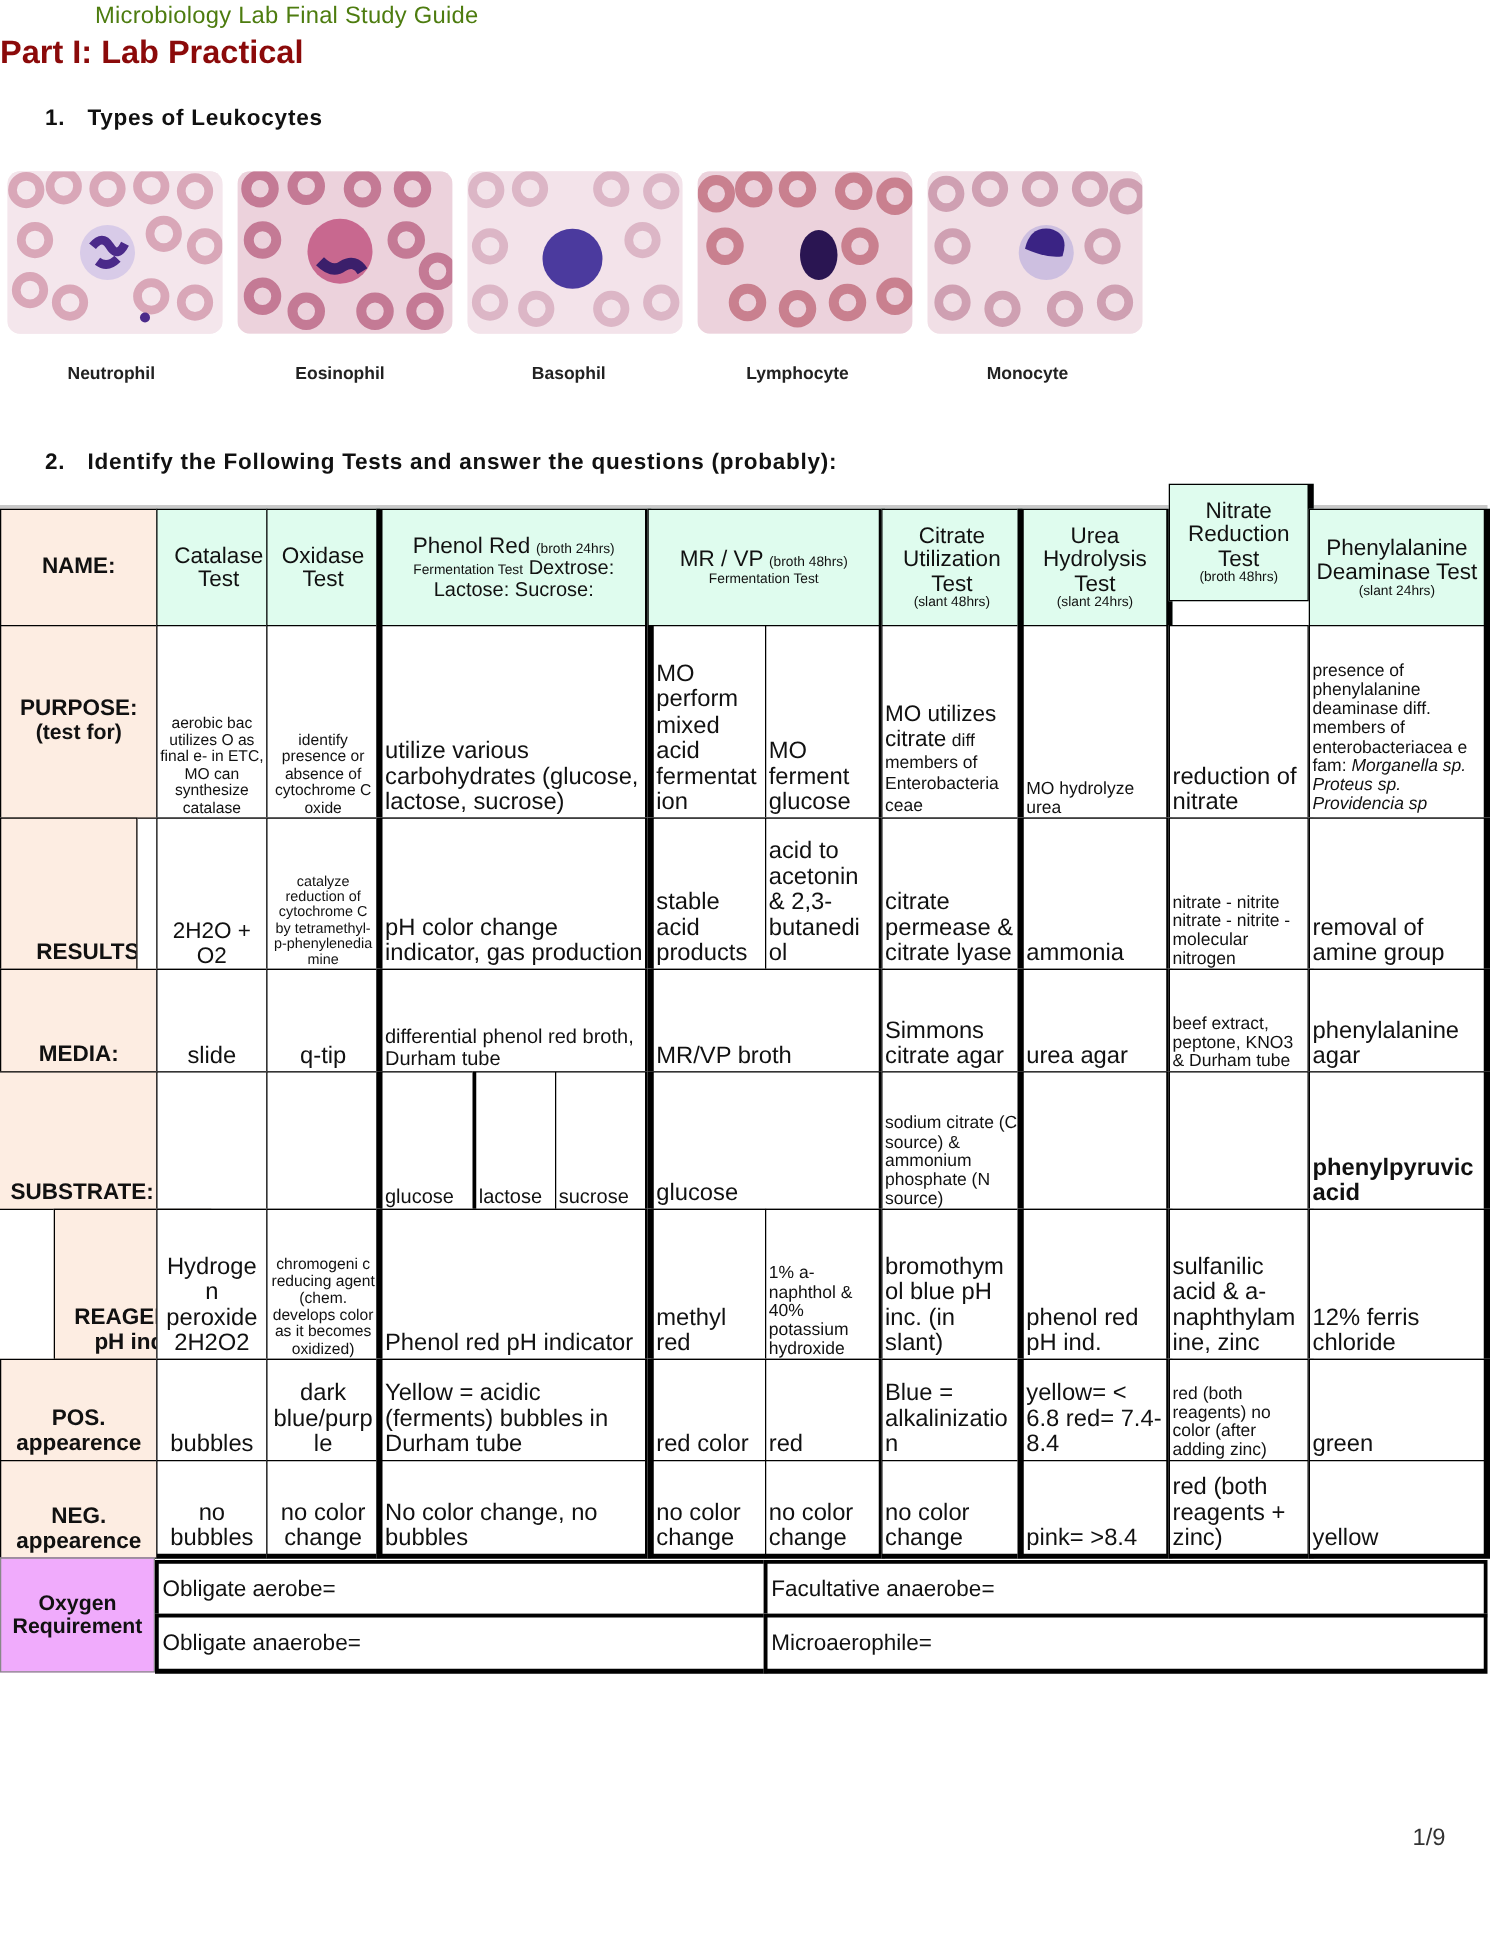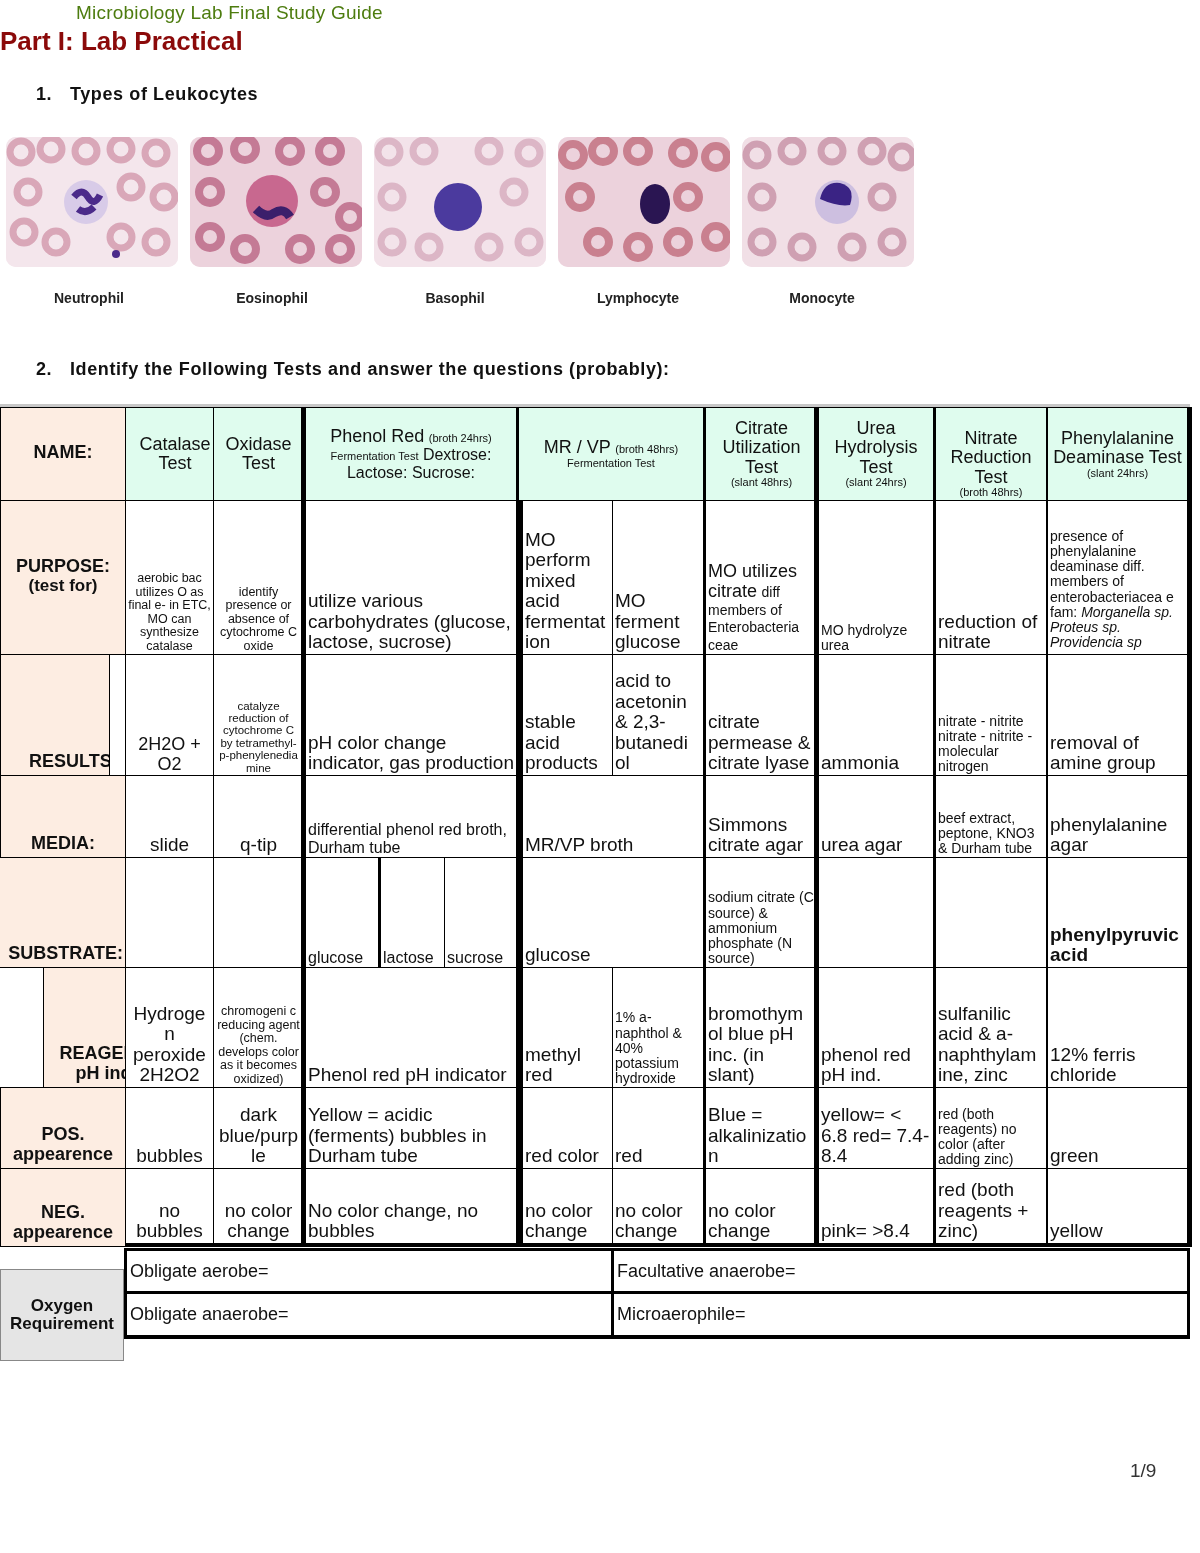--- a/index.html
+++ b/index.html
@@ -15,21 +15,21 @@
   .cell-img svg { width:100%; height:100%; display:block; }
   .cell-label { position:absolute; top:290px; font-size:14px; font-weight:bold; color:#222; width:172px; text-align:center; }
 
   
   .tbl { position:absolute; left:0; top:0; }
   .c { position:absolute; box-sizing:border-box; border:1.5px solid #000; background:#fff; overflow:hidden;
        display:flex; flex-direction:column; justify-content:flex-end; padding:1px 2px; line-height:1.08; }
   .c.hdr { background:#dffcee; justify-content:center; text-align:center; }
   .c.lbl { background:#fdede2; justify-content:flex-end; text-align:center; font-weight:bold; font-size:18px; padding-bottom:4px; }
   .c.lbl.mid { justify-content:center; }
-  .c.ox { background:#e5e5e5; justify-content:center; text-align:center; font-weight:bold; font-size:17px;margin-top:23px; }
+  .c.ox { background:#f0abfc; justify-content:center; text-align:center; font-weight:bold; font-size:17px; }
   .center { text-align:center; }
   .left { text-align:left; }
   .f19 { font-size:19px; }
   .f18 { font-size:18px; }
   .f16 { font-size:16px; }
   .f14 { font-size:14px; }
   .f12 { font-size:12.5px; }
   .f11 { font-size:11.5px; }
   .tiny { font-size:11px; }
   .thick-l { border-left:5px solid #000; }
@@ -184,21 +184,21 @@
     <div class="tiny">Fermentation Test</div>
   </div>
   <div class="c hdr" style="left:705px;top:407px;width:113px;height:94px;">
     <div class="f18" style="padding:0 6px;">Citrate Utilization Test</div>
     <div class="tiny">(slant 48hrs)</div>
   </div>
   <div class="c hdr thick-l thick-r" style="left:814px;top:407px;width:124px;height:94px;">
     <div class="f18" style="padding:0 4px;">Urea Hydrolysis Test</div>
     <div class="tiny">(slant 24hrs)</div>
   </div>
-  <div class="c hdr thick-r" style="left:935px;top:407px;width:116px;height:94px;justify-content:flex-end;">
+  <div class="c hdr thick-r" style="left:935px;top:387px;width:116px;height:94px;">
     <div class="f18" style="padding:0 4px;">Nitrate Reduction Test</div>
     <div class="tiny">(broth 48hrs)</div>
   </div>
   <div class="c hdr thick-r" style="left:1047px;top:407px;width:145px;height:94px;">
     <div class="f18">Phenylalanine Deaminase Test</div>
     <div class="tiny">(slant 24hrs)</div>
   </div>
 
   <div class="c lbl mid" style="left:0;top:500px;width:126px;height:155px;">
     <div>PURPOSE:</div>

